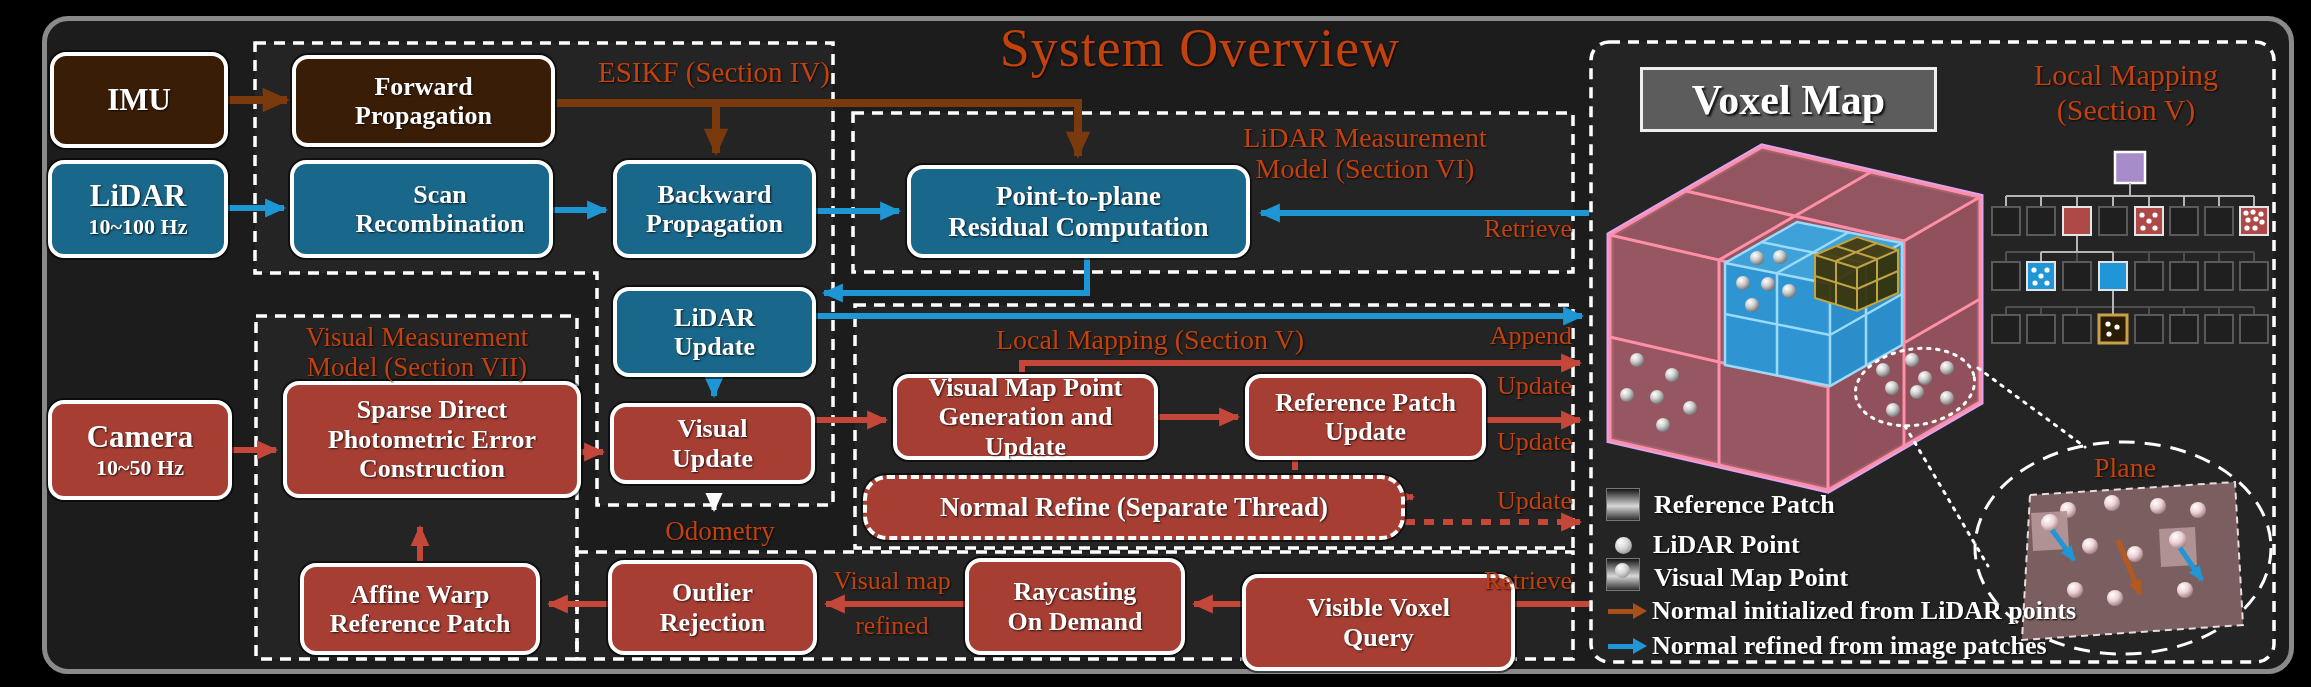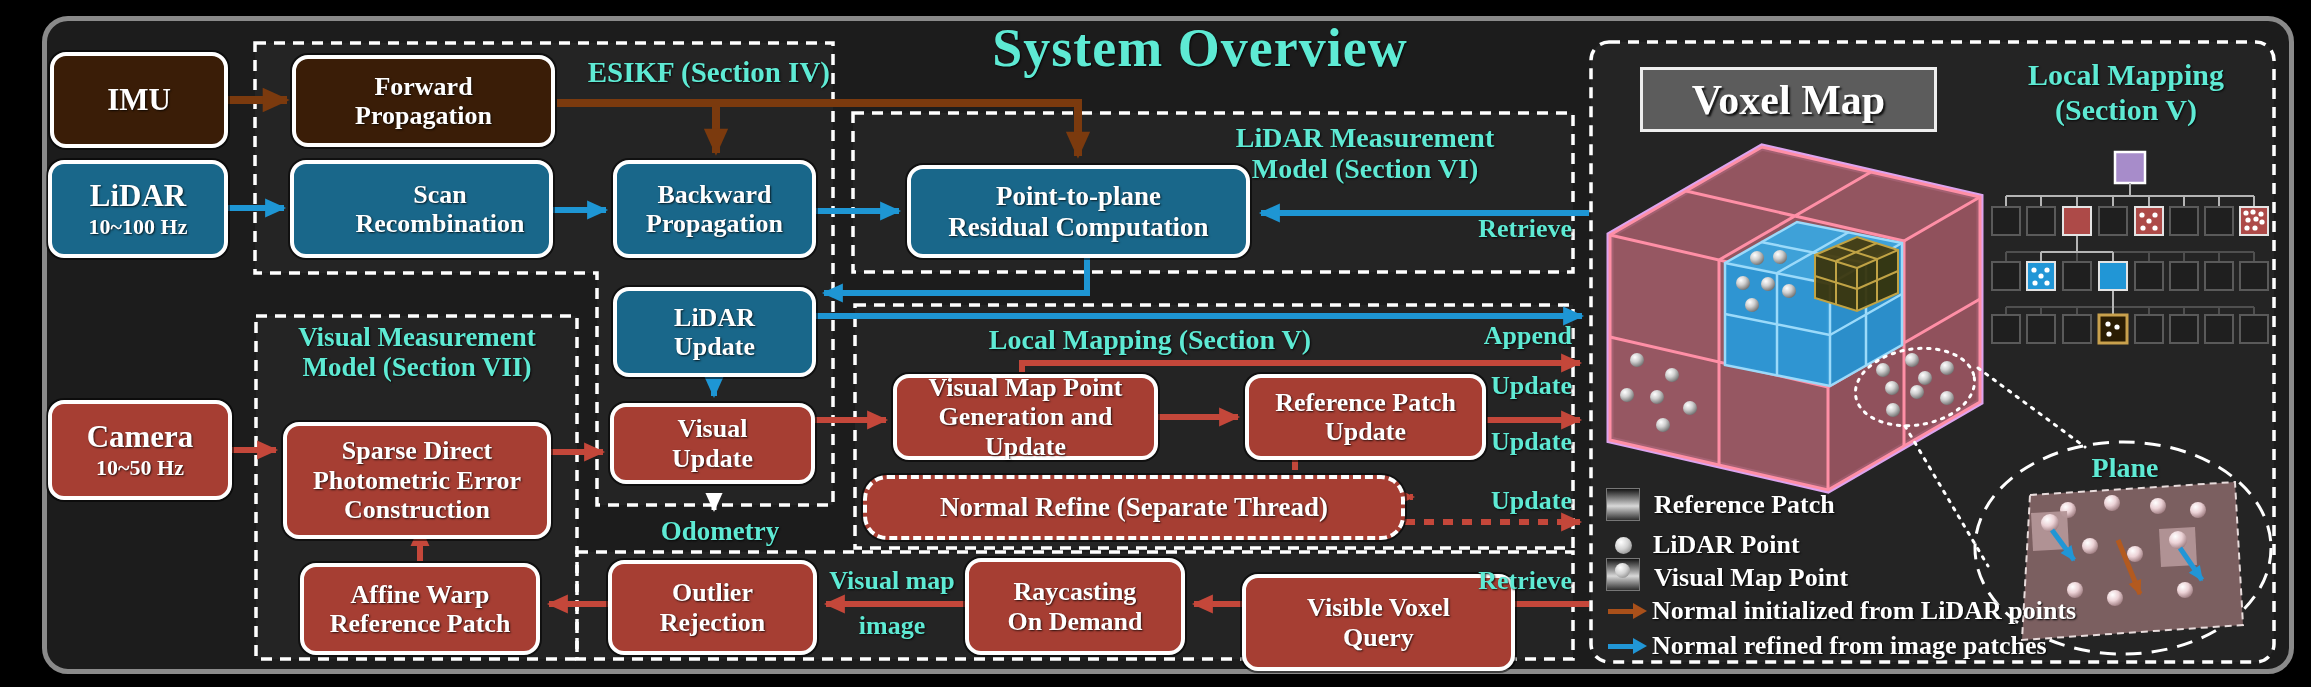--- a/index.html
+++ b/index.html
@@ -1,21 +1,21 @@
 <!DOCTYPE html>
 <html><head>
 <meta charset="utf-8">
 <style>
   html,body{margin:0;padding:0;background:#000;}
   #stage{position:relative;width:2311px;height:687px;background:#000;overflow:hidden;
          font-family:"Liberation Serif","DejaVu Serif",serif;}
   #panel{position:absolute;left:42px;top:16px;width:2252px;height:658px;background:#1c1c1c;
          border:5px solid #8a8a8a;border-radius:26px;box-sizing:border-box;}
   #art{position:absolute;left:0;top:0;width:2311px;height:687px;}
-  .txt{position:absolute;color:#5eead4;font-weight:bold;line-height:1.12;
+  .txt{position:absolute;color:#c2410c;font-weight:normal;line-height:1.12;
        text-shadow:1px 1px 2px rgba(0,0,0,.8);}
   .ctr{text-align:center;} .rgt{text-align:right;}
   .node{position:absolute;display:flex;align-items:center;justify-content:center;text-align:center;
         color:#fff;font-weight:bold;font-size:26px;line-height:1.13;border:4px solid #fff;
         border-radius:16px;box-sizing:border-box;box-shadow:0 0 0 2px rgba(0,0,0,.55);
         text-shadow:1px 1px 2px rgba(0,0,0,.75);}
   .brown{background:#3a1d07}.blue{background:#19678a}.red{background:#a63e33}
   .io{border-radius:16px;}
   .dashedge{border:4px dashed #fff !important;}
   .rate{font-size:22px;margin-top:2px;}
@@ -327,21 +327,21 @@
     </div>
   <div class="node blue" style="left:907px;top:165px;width:343px;height:93px;font-size:27px;">
       <span>Point-to-plane<br>Residual Computation</span>
     </div>
   <div class="node blue" style="left:613px;top:287px;width:203px;height:90px;">
       <span>LiDAR<br>Update</span>
     </div>
   <div class="node red" style="left:610px;top:403px;width:205px;height:81px;">
       <span>Visual<br>Update</span>
     </div>
-  <div class="node red" style="left:283px;top:422px;width:268px;height:117px;">
+  <div class="node red" style="left:283px;top:381px;width:298px;height:117px;">
       <span>Sparse Direct<br>Photometric Error<br>Construction</span>
     </div>
   <div class="node red" style="left:893px;top:374px;width:265px;height:86px;">
       <span>Visual Map Point<br>Generation and Update</span>
     </div>
   <div class="node red" style="left:1245px;top:374px;width:241px;height:86px;">
       <span>Reference Patch<br>Update</span>
     </div>
   <div class="node red dashedge" style="left:863px;top:475px;width:542px;height:65px;font-size:27px;border-radius:24px;">
       <span>Normal Refine (Separate Thread)</span>
@@ -365,21 +365,21 @@
   <div class="txt ctr" style="left:930px;top:324px;width:440px;font-size:28px;">Local Mapping (Section V)</div>
 
   <div class="txt rgt" style="left:1420px;top:214px;width:152px;font-size:26px;">Retrieve</div>
   <div class="txt rgt" style="left:1420px;top:321px;width:152px;font-size:26px;">Append</div>
   <div class="txt rgt" style="left:1420px;top:371px;width:152px;font-size:26px;">Update</div>
   <div class="txt rgt" style="left:1420px;top:427px;width:152px;font-size:26px;">Update</div>
   <div class="txt rgt" style="left:1420px;top:486px;width:152px;font-size:26px;">Update</div>
   <div class="txt rgt" style="left:1420px;top:566px;width:152px;font-size:26px;">Retrieve</div>
   <div class="txt ctr" style="left:640px;top:516px;width:160px;font-size:27px;">Odometry</div>
   <div class="txt ctr" style="left:818px;top:566px;width:148px;font-size:26px;">Visual map</div>
-  <div class="txt ctr" style="left:818px;top:611px;width:148px;font-size:26px;">image</div>
+  <div class="txt ctr" style="left:818px;top:611px;width:148px;font-size:26px;">refined</div>
 
   <div id="voxel-title">
       <span>Voxel Map</span>
     </div>
   <div class="txt ctr" style="left:1995px;top:58px;width:262px;font-size:30px;line-height:1.15;">Local Mapping<br>(Section V)</div>
   <div class="txt ctr" style="left:2040px;top:452px;width:170px;font-size:28px;">Plane</div>
 
   <div class="legend-item" style="left:1606px;top:488px;">
     <span class="patch-icon"></span>
       <span class="gap"></span>

